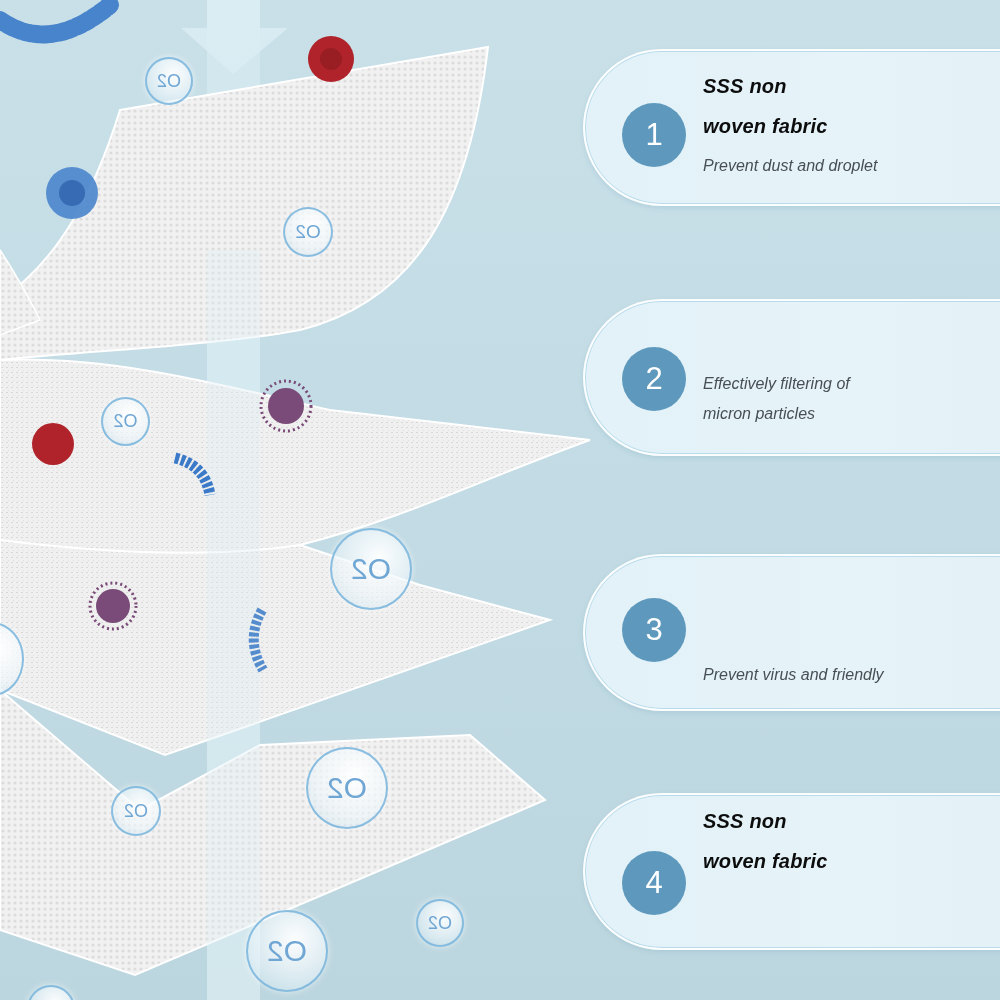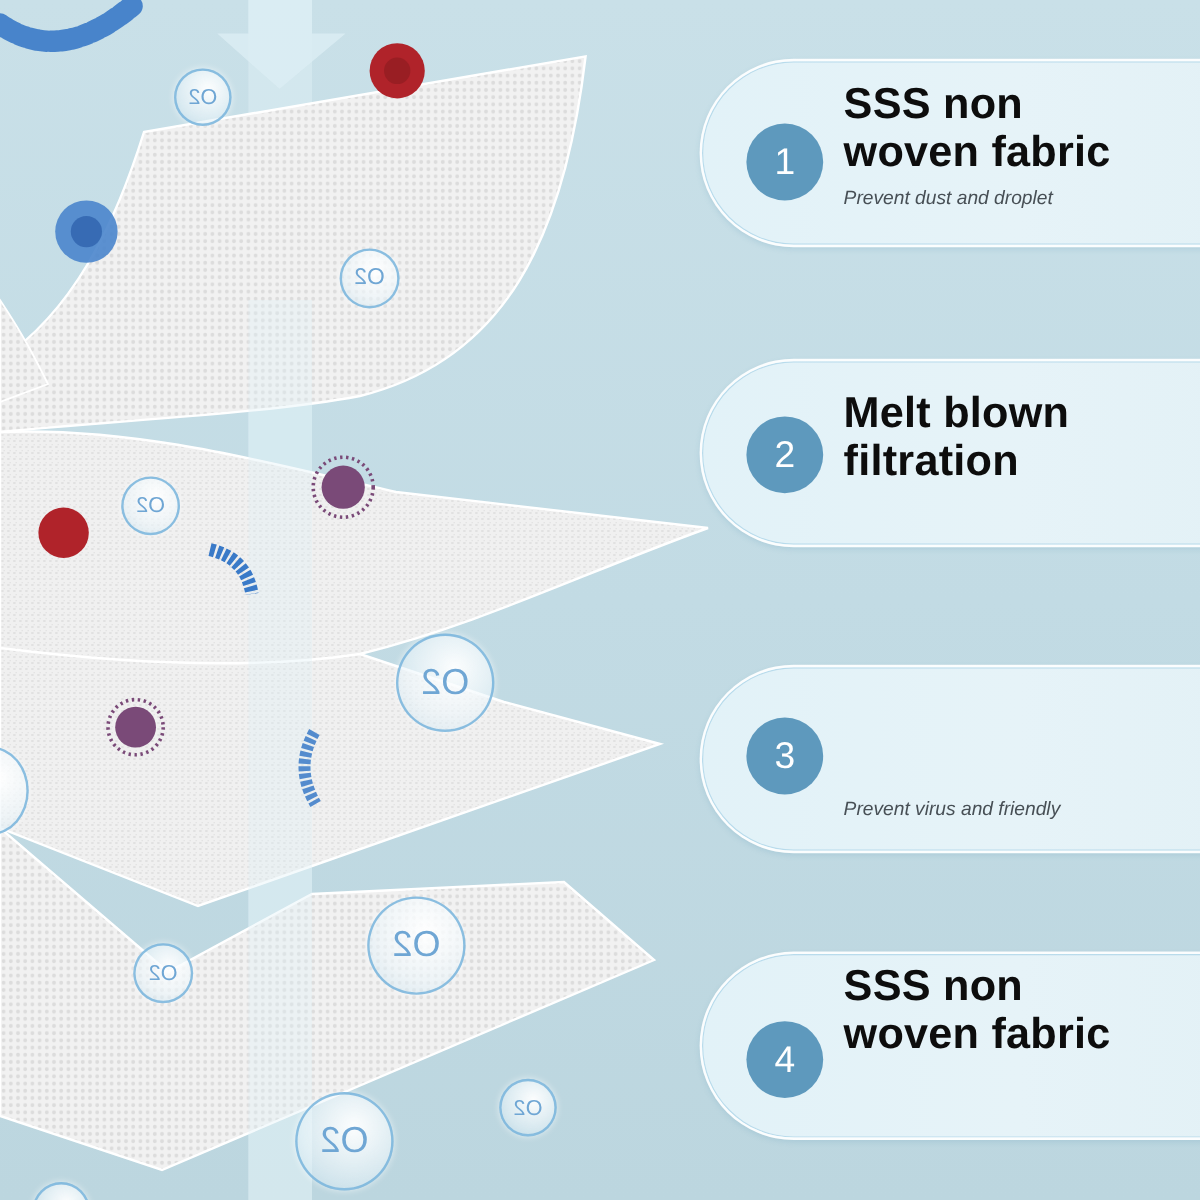--- a/index.html
+++ b/index.html
@@ -26,22 +26,22 @@
     background: linear-gradient(90deg, #e2f2f8 0%, #e6f3f8 60%, #e3f1f6 100%);
     border:2px solid rgba(255,255,255,0.85);
     box-shadow: inset 0 0 0 1px rgba(150,200,225,0.55), 0 2px 4px rgba(120,170,195,0.25);
   }
   .badge {
     position:absolute; left:37px; width:64px; height:64px; border-radius:50%;
     background:#5e99bd; color:#ffffff; font-size:31px;
     display:flex; align-items:center; justify-content:center;
   }
   .card-title {
-    position:absolute; left:118px; font-size:36px; font-weight:bold; color:#0d0d0d;
-    line-height:40px; white-space:pre-line; letter-spacing:0.2px;
+    position:absolute; left:118px; font-size:20px; font-weight:bold; color:#0d0d0d;
+    line-height:40px; white-space:pre-line; letter-spacing:0.2px;font-style:italic;
   }
   .card-desc {
     position:absolute; left:118px; font-size:16px; color:#474f55;
     line-height:30px; white-space:pre-line;font-style:italic;
   }
 </style>
 </head>
 <body>
 
 <div class="scene">
@@ -136,21 +136,22 @@
 <div class="cards">
   <div class="card" style="top:49px;">
     <div class="badge" style="top:52px;">1</div>
     <div class="card-title" style="top:15px;">SSS non
 woven fabric</div>
     <div class="card-desc" style="top:100px;">Prevent dust and droplet</div>
   </div>
 
   <div class="card" style="top:299px;">
     <div class="badge" style="top:46px;">2</div>
-    <div class="card-title" style="top:23px;">Melt blown filtration</div>
+    <div class="card-desc" style="top:68px;">Effectively filtering of
+micron particles</div>
   </div>
 
   <div class="card" style="top:554px;">
     <div class="badge" style="top:42px;">3</div>
     <div class="card-desc" style="top:104px;">Prevent virus and friendly</div>
   </div>
 
   <div class="card" style="top:793px;">
     <div class="badge" style="top:56px;">4</div>
     <div class="card-title" style="top:6px;">SSS non

